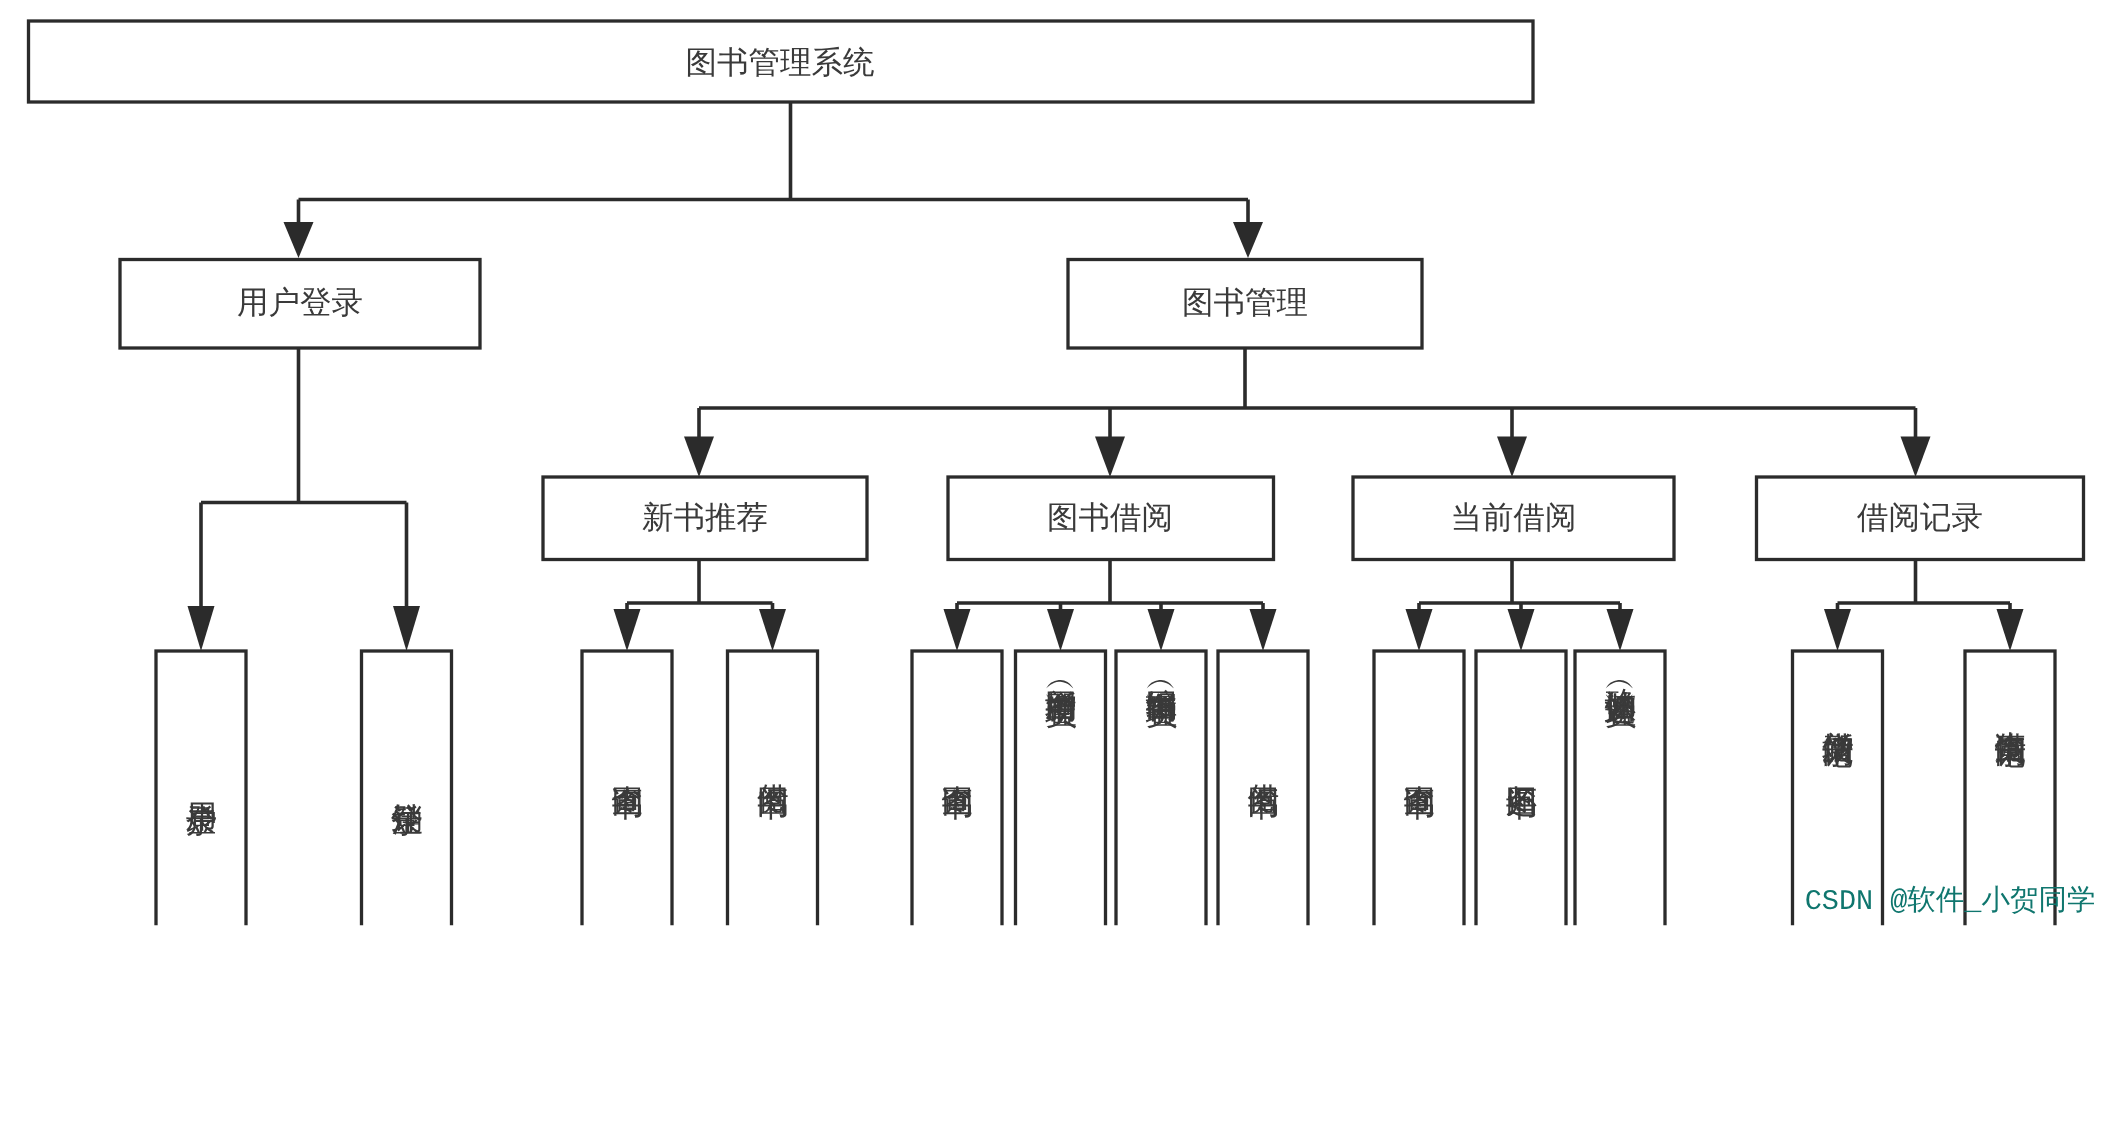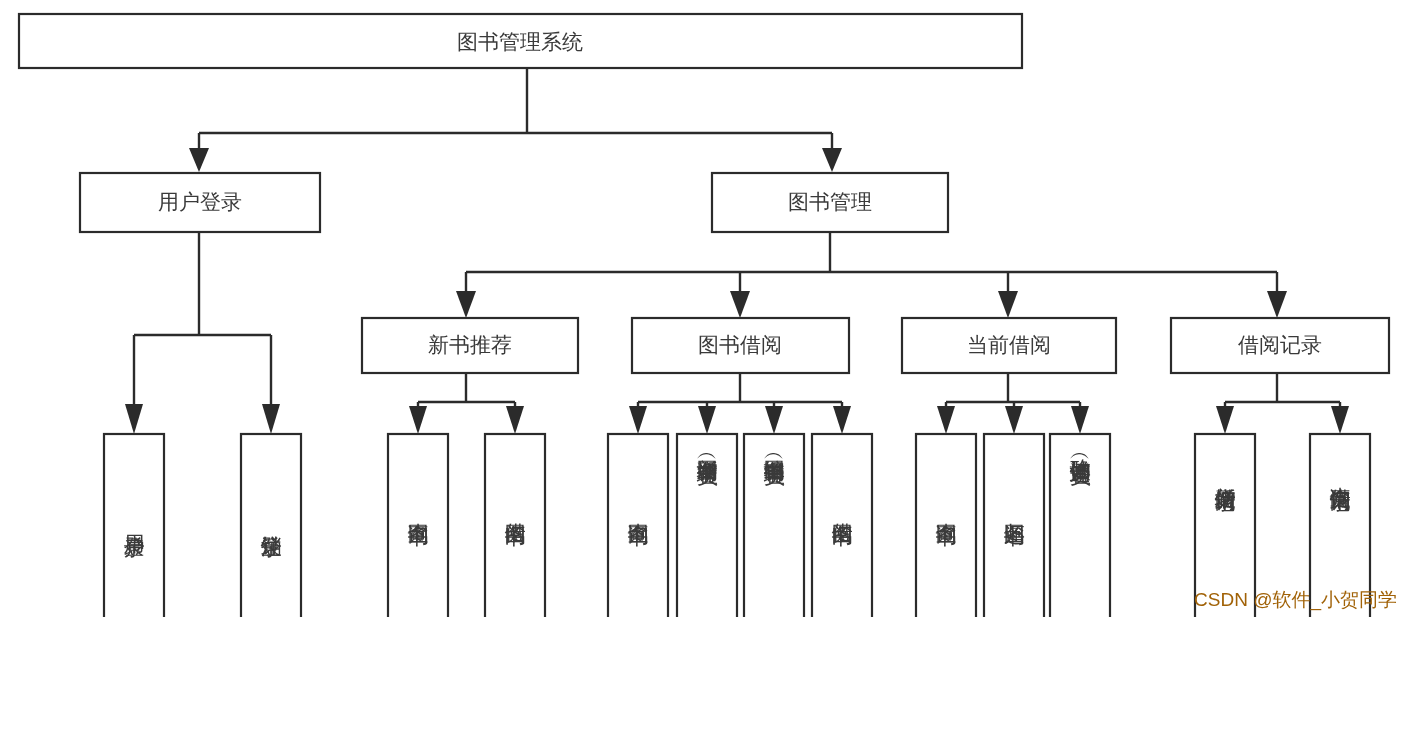--- a/index.html
+++ b/index.html
@@ -62,23 +62,23 @@
   .vlabel-wrap {
     position: absolute;
     display: flex;
     align-items: flex-start;
     justify-content: center;
   }
   .watermark {
     position: absolute;
     right: 8px;
     bottom: 4px;
-    font-family: Liberation Sans, sans-serif;
+    font-family: Liberation Mono, monospace;
     font-size: 19px;
-    color: #a16207;
+    color: #0f766e;
     white-space: nowrap;
     user-select: none;
   }
 </style>
 </head>
 <body>
 
 <div id="diagram-root">
 
   <svg class="flow" viewBox="0 0 1405 747">

